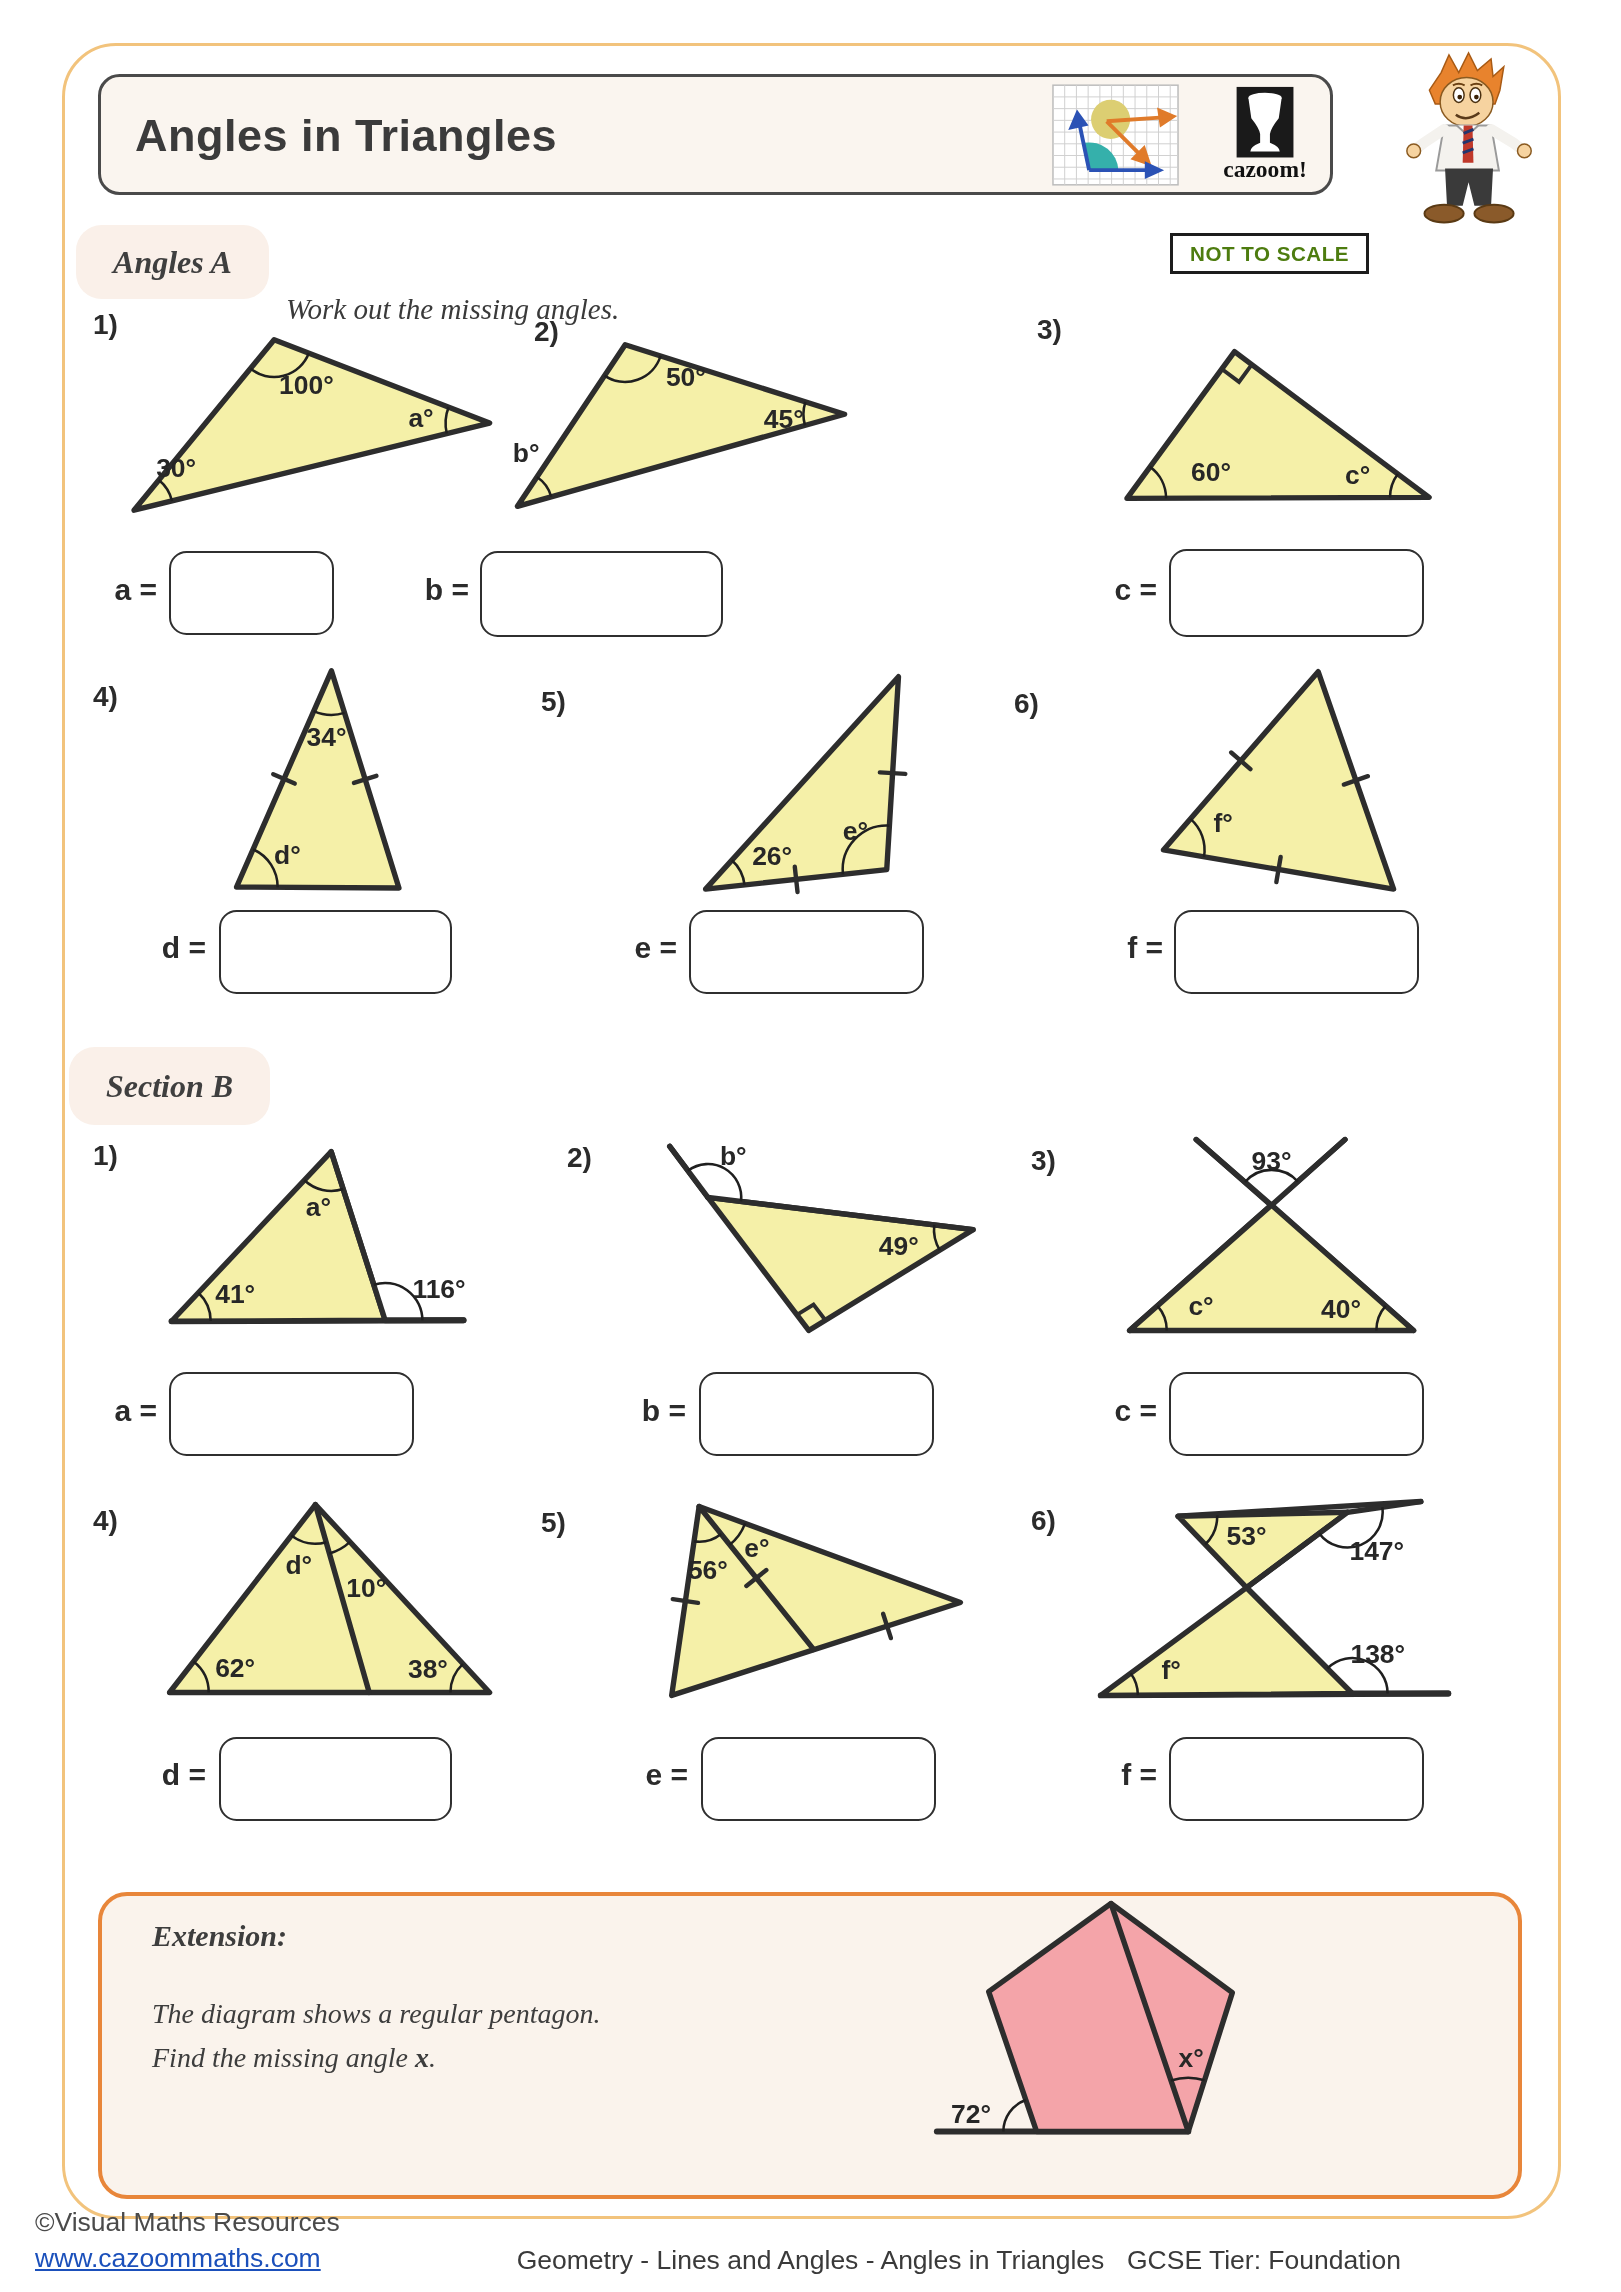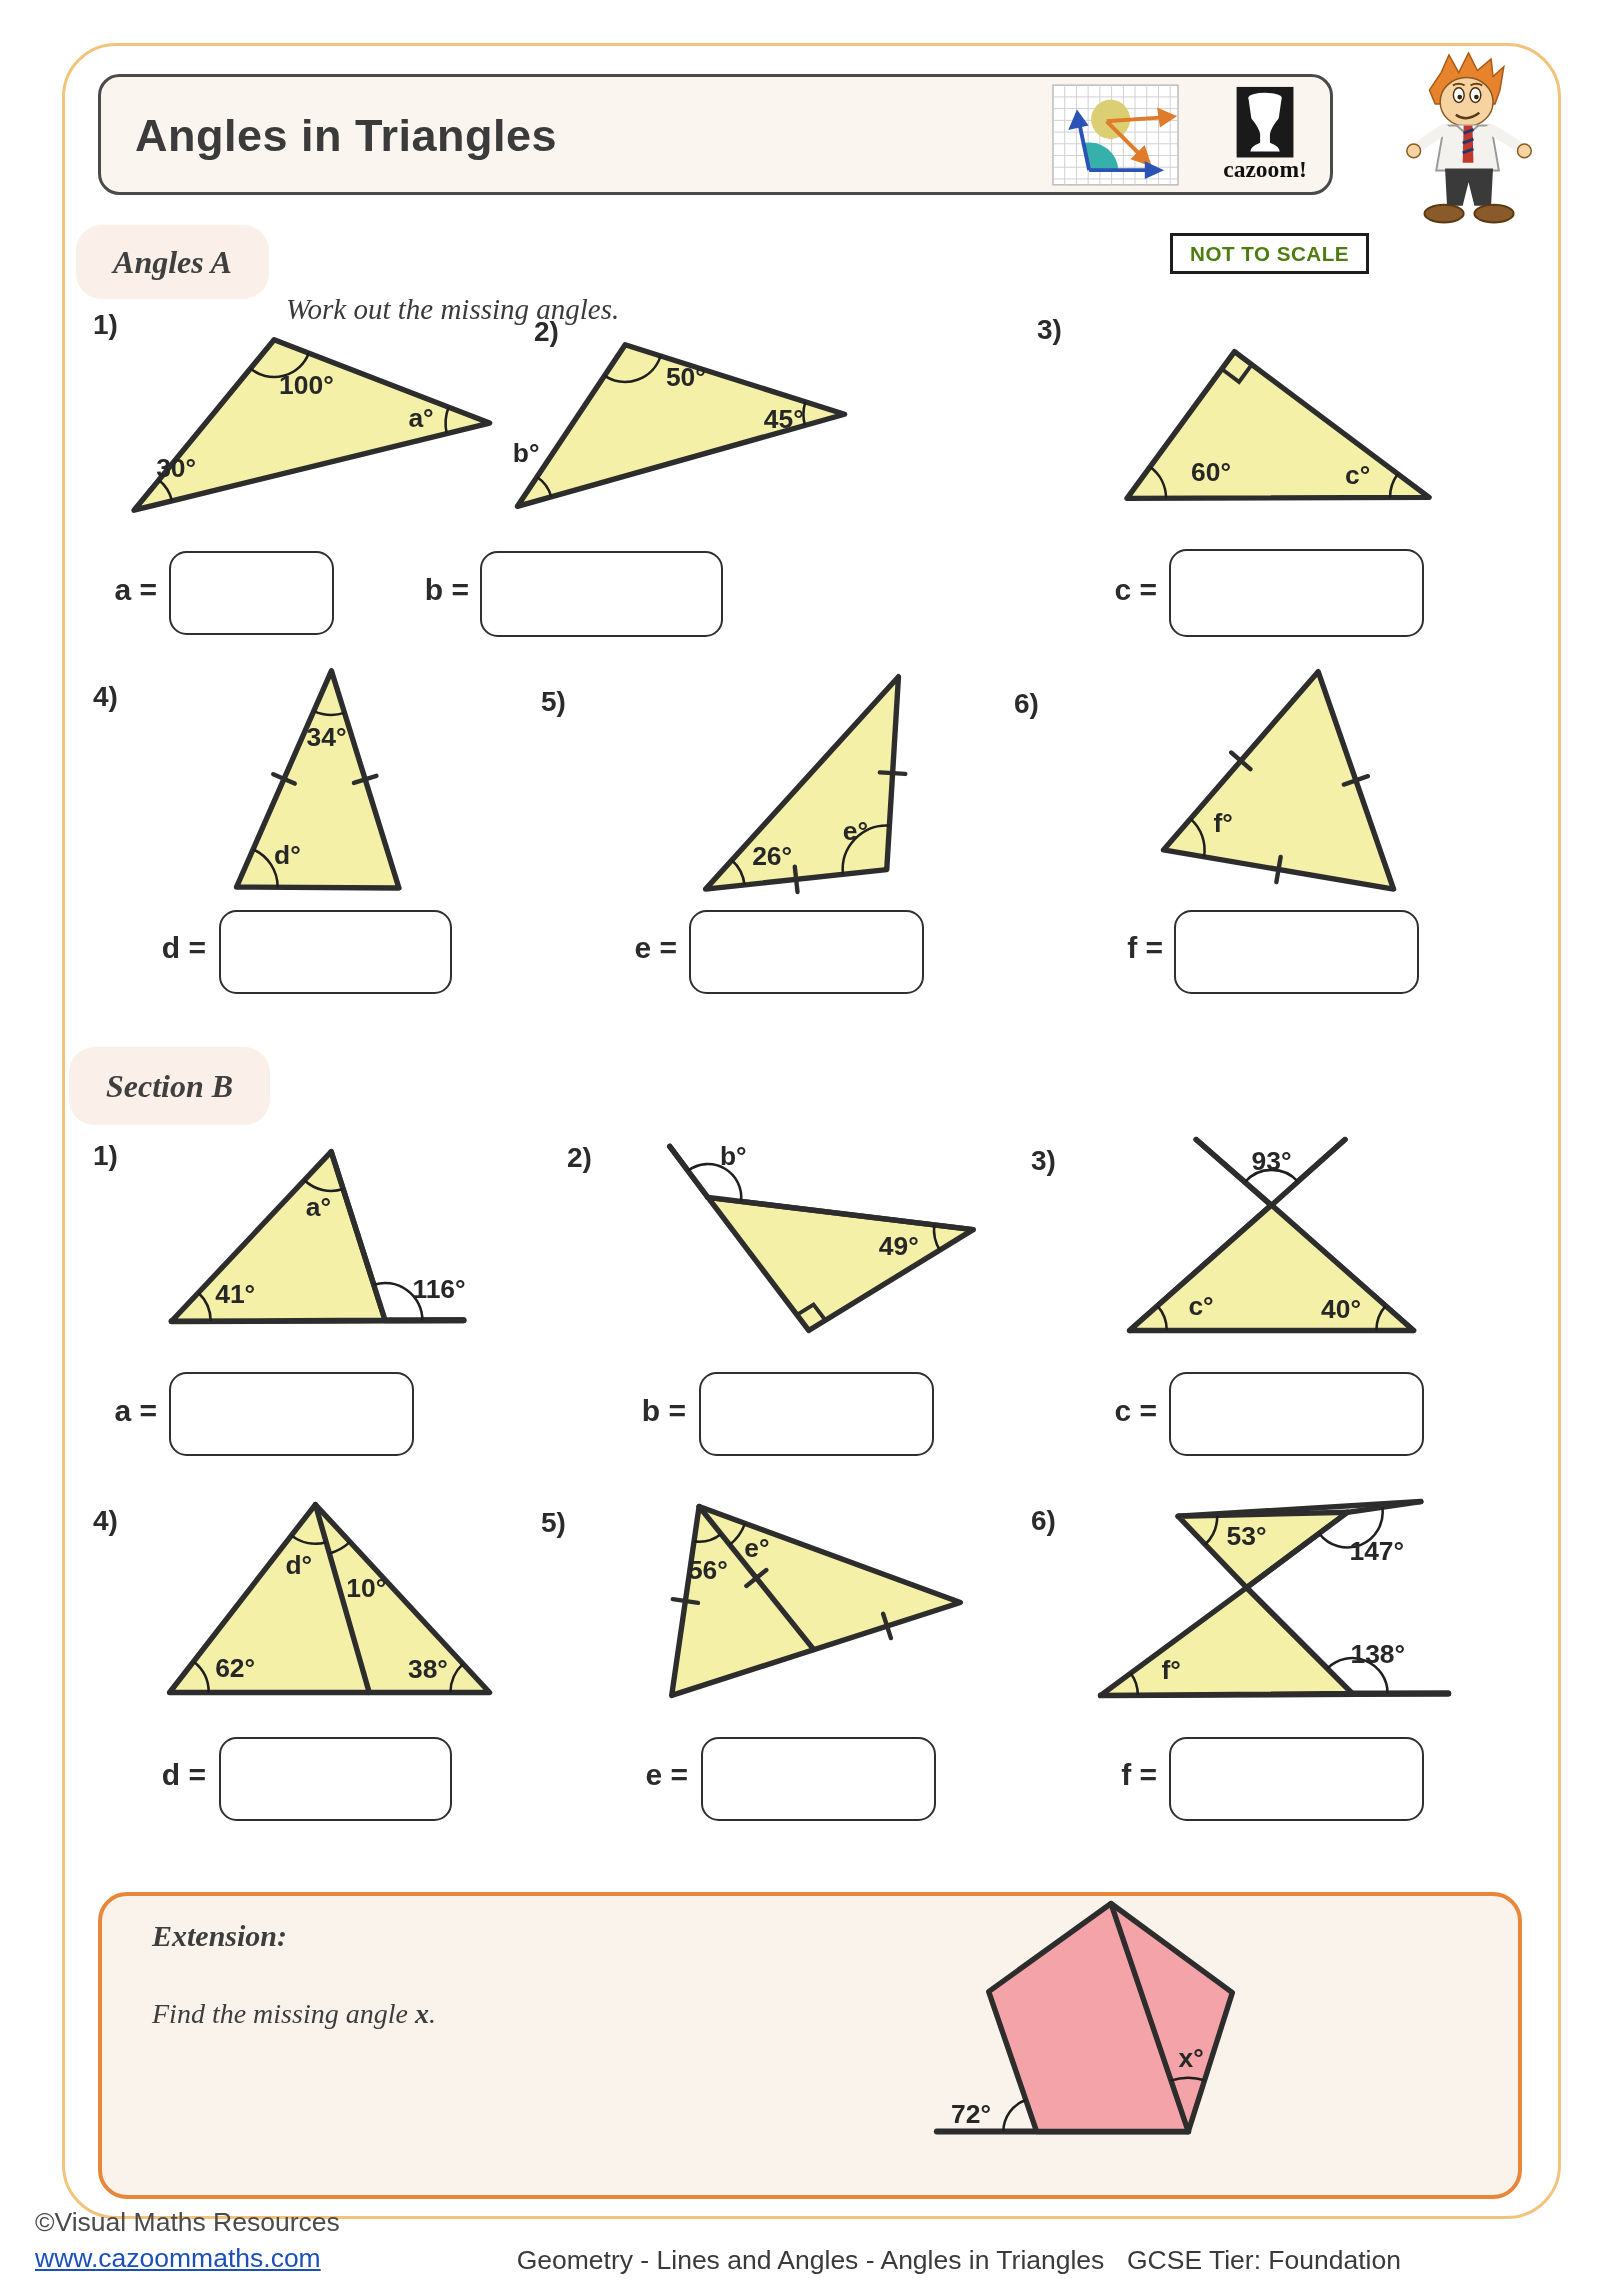--- a/index.html
+++ b/index.html
@@ -298,20 +298,21 @@
   <div class="ans-label" style="left:88px;top:1758px">d =</div>
   <div class="ans-box" style="left:219px;top:1737px;width:233px;height:84px"></div>
   <div class="ans-label" style="left:570px;top:1758px">e =</div>
   <div class="ans-box" style="left:701px;top:1737px;width:235px;height:84px"></div>
   <div class="ans-label" style="left:1039px;top:1758px">f =</div>
   <div class="ans-box" style="left:1169px;top:1737px;width:255px;height:84px"></div>
 
   <div class="ext-box"></div>
   <div class="ext-head">Extension:</div>
   <div class="ext-text">
+    <div>The diagram shows a regular pentagon.</div>
     <div><span>Find the missing angle </span><b><i>x</i></b><span>.</span></div>
   </div>
 
   <svg class="fig" style="left:912px;top:1882px" width="353" height="274" viewBox="930 1920 360 280">
     <path class="base" d="M955 2175 L1212 2175"></path>
     <polygon class="pent" points="1133,1942 1257,2033 1212,2175 1057,2175 1008,2032"></polygon>
     <path d="M1133 1942 L1212 2175" stroke="#2d2d2d" stroke-width="5.5" fill="none" stroke-linecap="round"></path>
     <path class="arc" d="M1023 2175 A34 34 0 0 1 1046.0 2142.8"></path>
     <path class="arc" d="M1194.3 2122.9 A55 55 0 0 1 1228.6 2122.6"></path>
     <text class="al" x="990" y="2166">72°</text>

